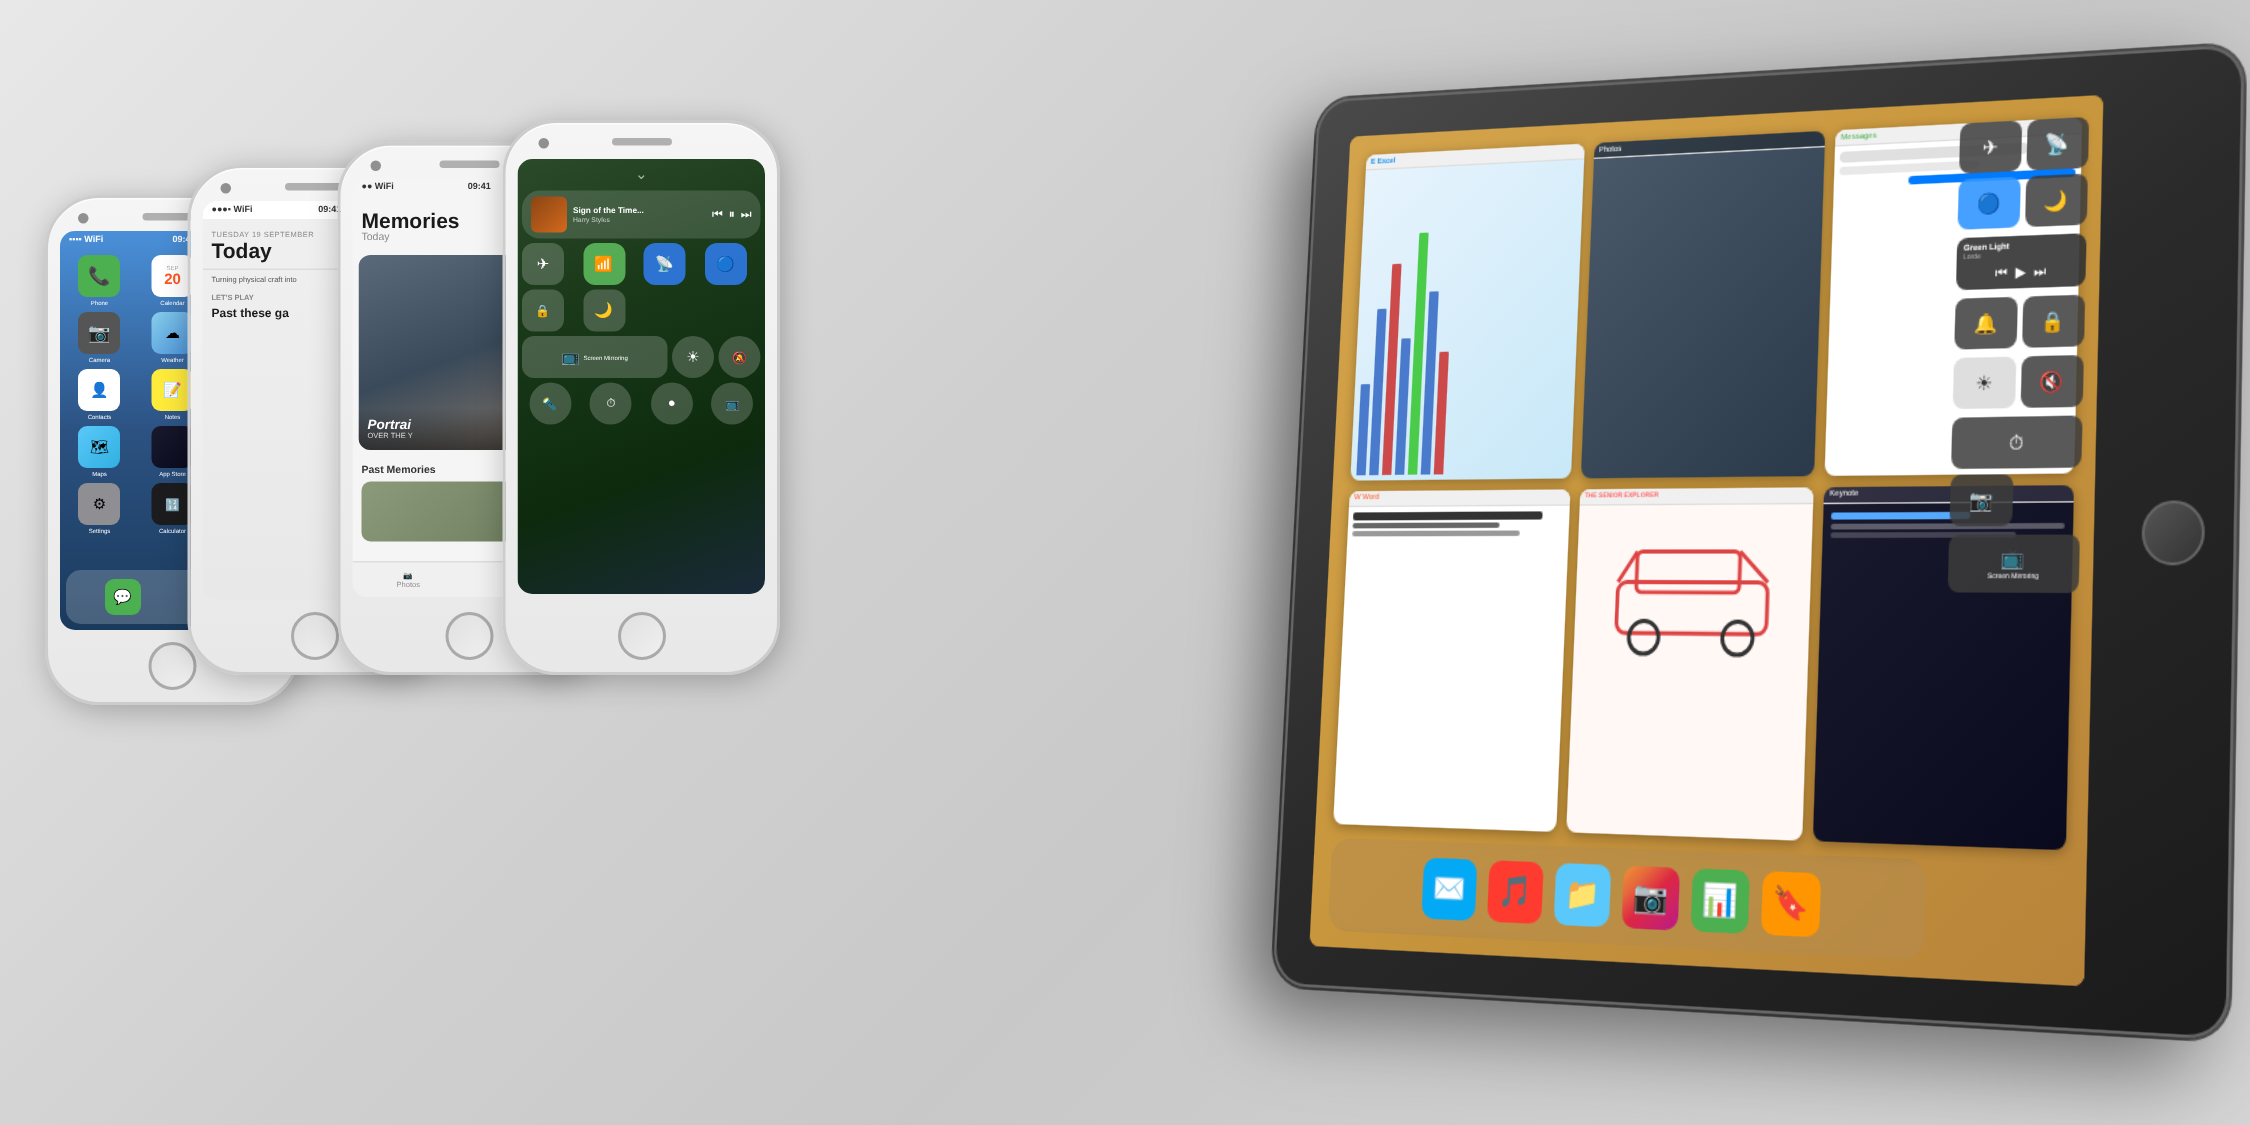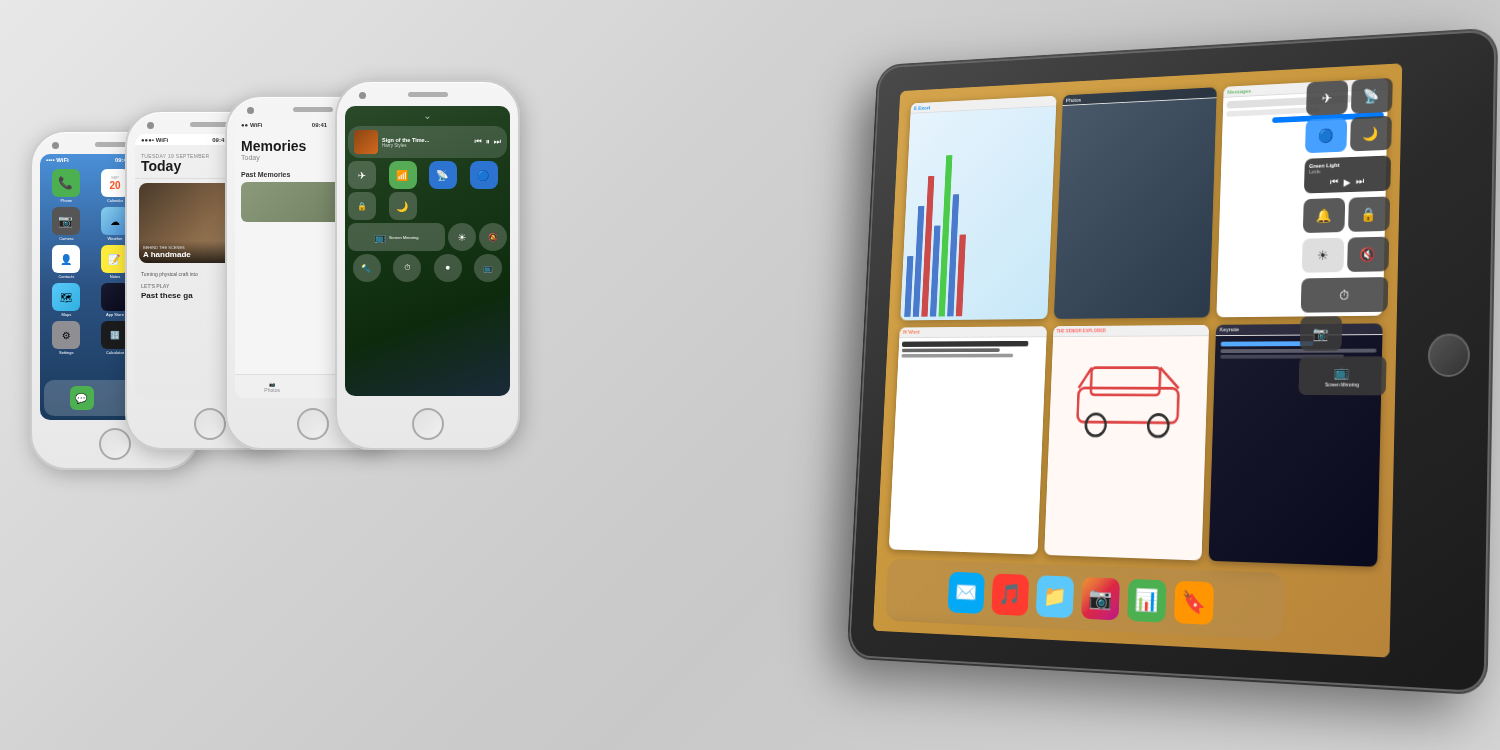--- a/index.html
+++ b/index.html
@@ -729,27 +729,20 @@
         <div class="screen today-screen">
           <div class="home-status-bar" style="background:#fff;color:#333;">
             <span>●●●▪ WiFi</span>
             <span>09:41</span>
             <span>🔋</span>
           </div>
           <div class="today-header">
             <div class="today-date">TUESDAY 19 SEPTEMBER</div>
             <div class="today-title">Today</div>
           </div>
-          <div class="today-card">
-            <div style="width:100%;height:100%;background:linear-gradient(135deg,#4a3a2a,#8B6B4A,#a0896a);"></div>
-            <div class="today-card-overlay">
-              <div class="today-card-subtitle">BEHIND THE SCENES</div>
-              <div class="today-card-title">A handmade</div>
-            </div>
-          </div>
           <div style="padding:4px 6px;font-size:5px;color:#555;">Turning physical craft into</div>
           <div style="padding:2px 6px;font-size:5px;color:#888;text-transform:uppercase;font-weight:700;">LET'S PLAY</div>
           <div style="padding:0 6px;font-size:8px;font-weight:700;color:#1a1a1a;">Past these ga</div>
         </div>
       </div>
       <div class="iphone-home"></div>
     </div>
 
     <div class="iphone iphone-3">
       <div class="iphone-speaker"></div>
@@ -757,20 +750,27 @@
       <div style="position:absolute;top:22px;left:8px;right:8px;bottom:50px;border-radius:10px;overflow:hidden;">
         <div class="screen memories-screen">
           <div class="home-status-bar" style="background:#f5f5f5;color:#333;">
             <span>●● WiFi</span>
             <span>09:41</span>
             <span>🔋</span>
           </div>
           <div class="memories-header">
             <div class="memories-title">Memories</div>
             <div class="memories-today">Today</div>
+          </div>
+          <div class="memories-card">
+            <div style="width:100%;height:100%;background:linear-gradient(160deg,#5a6a7a,#3a4a5a,#8a7a6a);"></div>
+            <div class="memories-card-overlay">
+              <div class="memories-card-title">Portrai</div>
+              <div class="memories-card-subtitle">OVER THE Y</div>
+            </div>
           </div>
           <div style="padding:6px 6px 2px;font-size:7px;font-weight:600;color:#333;">Past Memories</div>
           <div style="margin:2px 6px;height:40px;border-radius:6px;background:linear-gradient(135deg,#8a9a7a,#6a7a5a);overflow:hidden;"></div>
 
           <div style="position:absolute;bottom:0;left:0;right:0;height:24px;background:#f0f0f0;border-top:1px solid #ddd;display:flex;align-items:center;justify-content:space-around;padding:0;">
             <div style="font-size:5px;color:#8E8E93;text-align:center;">
               <div>📷</div>
                 <div>Photos</div>
             </div>
             <div style="font-size:5px;color:#007AFF;text-align:center;">

